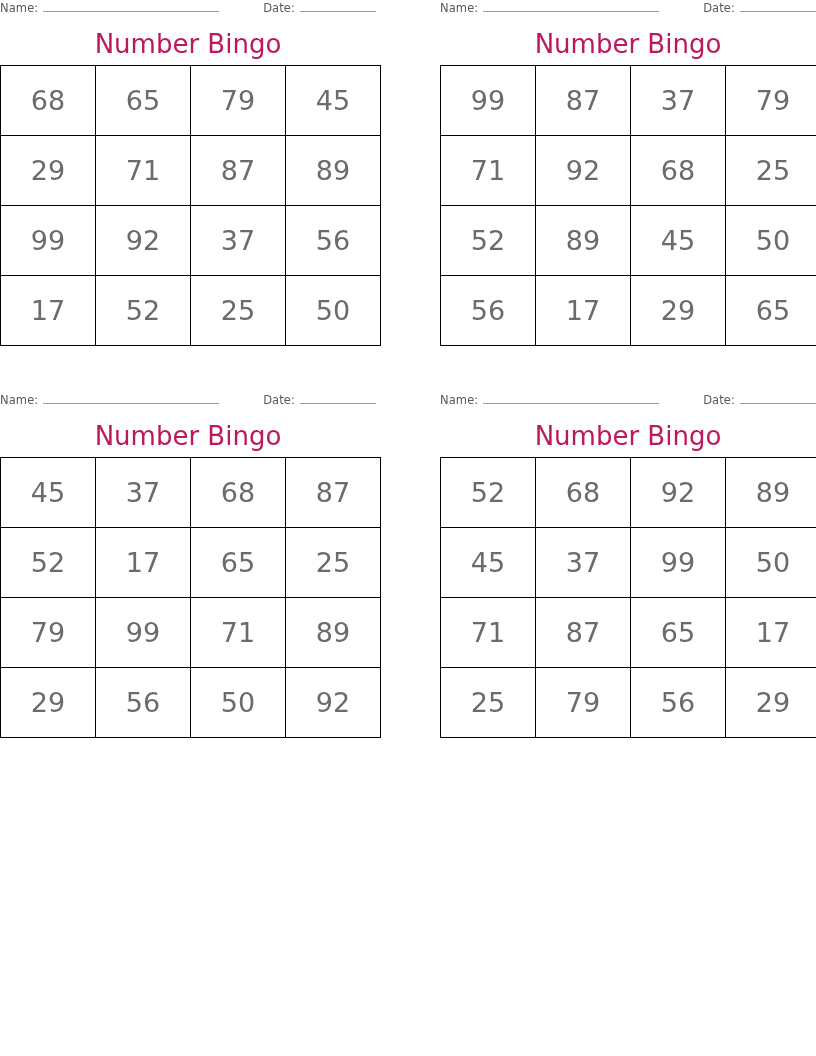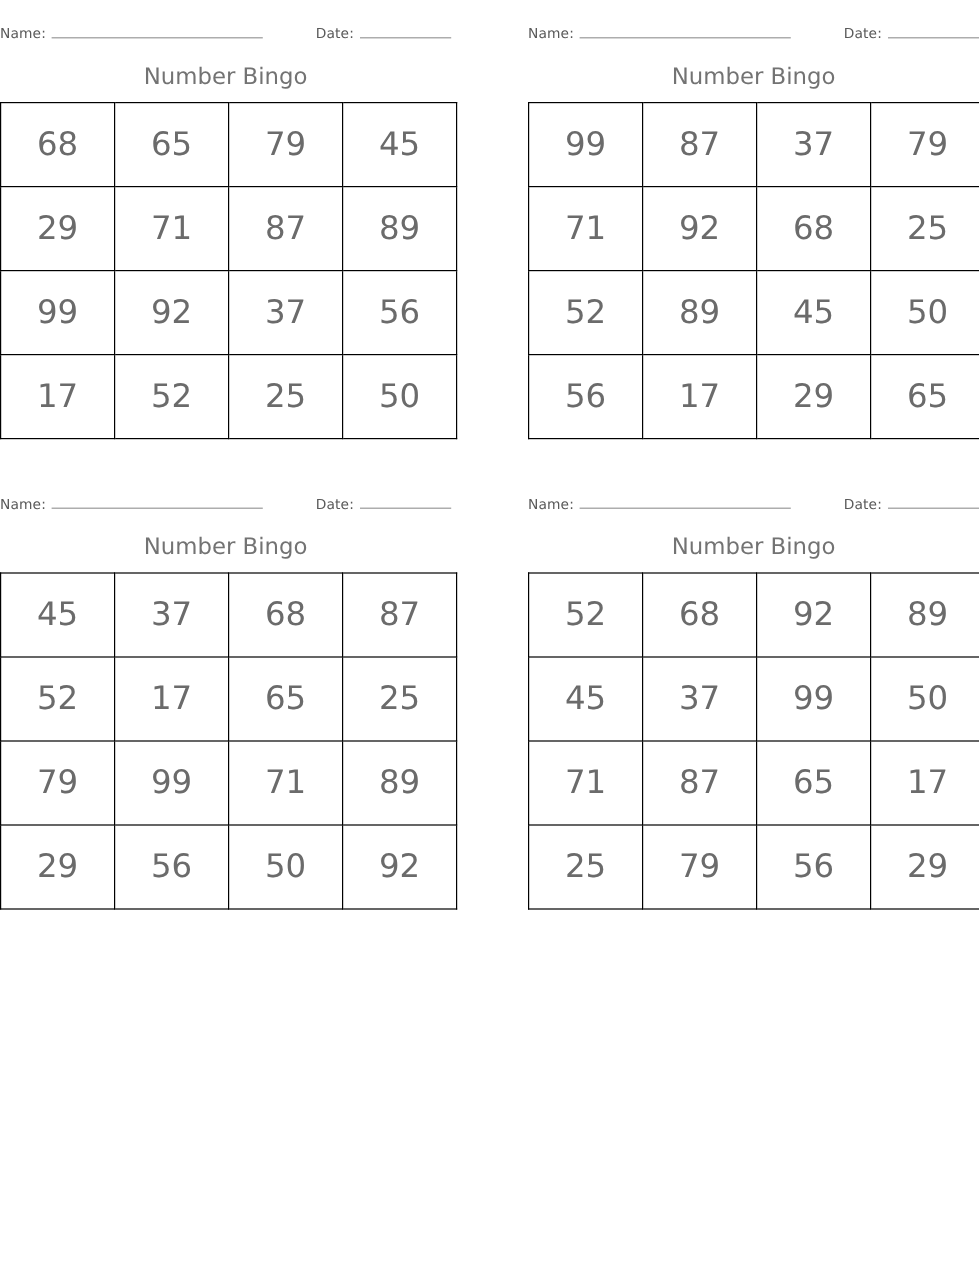--- a/index.html
+++ b/index.html
@@ -21,21 +21,21 @@
     height: 1056px;
     box-sizing: border-box;
   }
 
   .cards-wrap {
     display: flex;
     flex-wrap: wrap;
     width: 816px;
     column-gap: 64px;
     row-gap: 46px;
-    padding-top: 20px;
+    padding-top: 0;
     box-sizing: border-box;
   }
 
   .card {
     width: 376px;
     box-sizing: border-box;
   }
 
   
   .card-header {
@@ -63,22 +63,22 @@
     border-bottom: 1px solid #9a9a9a;
     margin-left: 5px;
     height: 11px;
   }
   .field-name .field-rule { width: 176px; }
   .field-date .field-rule { width: 76px; }
 
   
   .card-title {
     text-align: center;
-    font-size: 19px;
-    color: #737373;
+    font-size: 26px;
+    color: #be185d;
     font-family: "DejaVu Sans", sans-serif;
     line-height: 24px;
     margin: 0 0 9px 0;
     font-weight: 400;
     width: 376px;
   }
 
   
   .bingo-grid {
     width: 376px;

